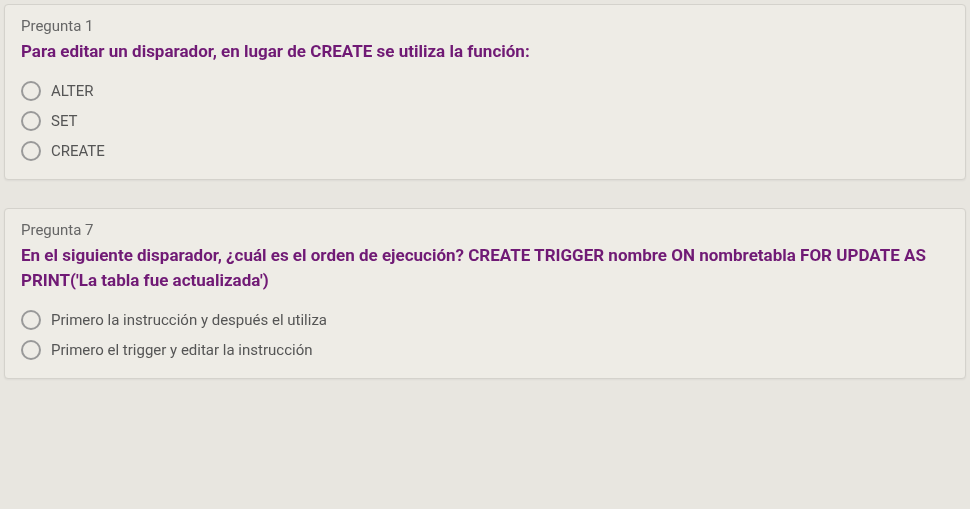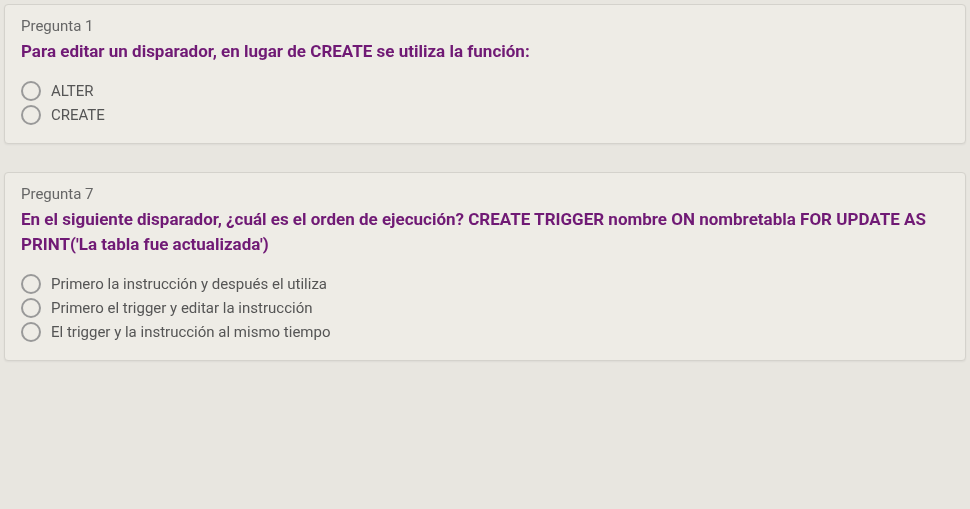--- a/index.html
+++ b/index.html
@@ -35,21 +35,21 @@
     .question-text {
       font-size: 17px;
       font-weight: 700;
       color: #701a75;
       margin-bottom: 16px;
       line-height: 1.5;
     }
     .options {
       display: flex;
       flex-direction: column;
-      gap: 4px;
+      gap: 10px;
     }
     .option-row {
       display: flex;
       align-items: center;
       gap: 10px;
       cursor: pointer;
     }
     .radio-circle {
       width: 20px;
       height: 20px;
@@ -69,35 +69,35 @@
 <div class="question-card">
   <div class="question-number">Pregunta 1</div>
   <div class="question-text">Para editar un disparador, en lugar de CREATE se utiliza la función:</div>
   <div class="options">
     <div class="option-row">
       <span class="radio-circle"></span>
       <span class="option-label">ALTER</span>
     </div>
     <div class="option-row">
       <span class="radio-circle"></span>
+      <span class="option-label">SET</span>
+    </div>
+    <div class="option-row">
+      <span class="radio-circle"></span>
       <span class="option-label">CREATE</span>
     </div>
   </div>
 </div>
 
 <div class="question-card q2">
   <div class="question-number">Pregunta 7</div>
   <div class="question-text">En el siguiente disparador, ¿cuál es el orden de ejecución?   CREATE TRIGGER nombre ON nombretabla FOR UPDATE AS    PRINT('La tabla fue actualizada')</div>
   <div class="options">
     <div class="option-row">
       <span class="radio-circle"></span>
       <span class="option-label">Primero la instrucción y después el utiliza</span>
     </div>
     <div class="option-row">
       <span class="radio-circle"></span>
       <span class="option-label">Primero el trigger y editar la instrucción</span>
     </div>
-    <div class="option-row">
-      <span class="radio-circle"></span>
-      <span class="option-label">El trigger y la instrucción al mismo tiempo</span>
-    </div>
   </div>
 </div>
 
 </body></html>

